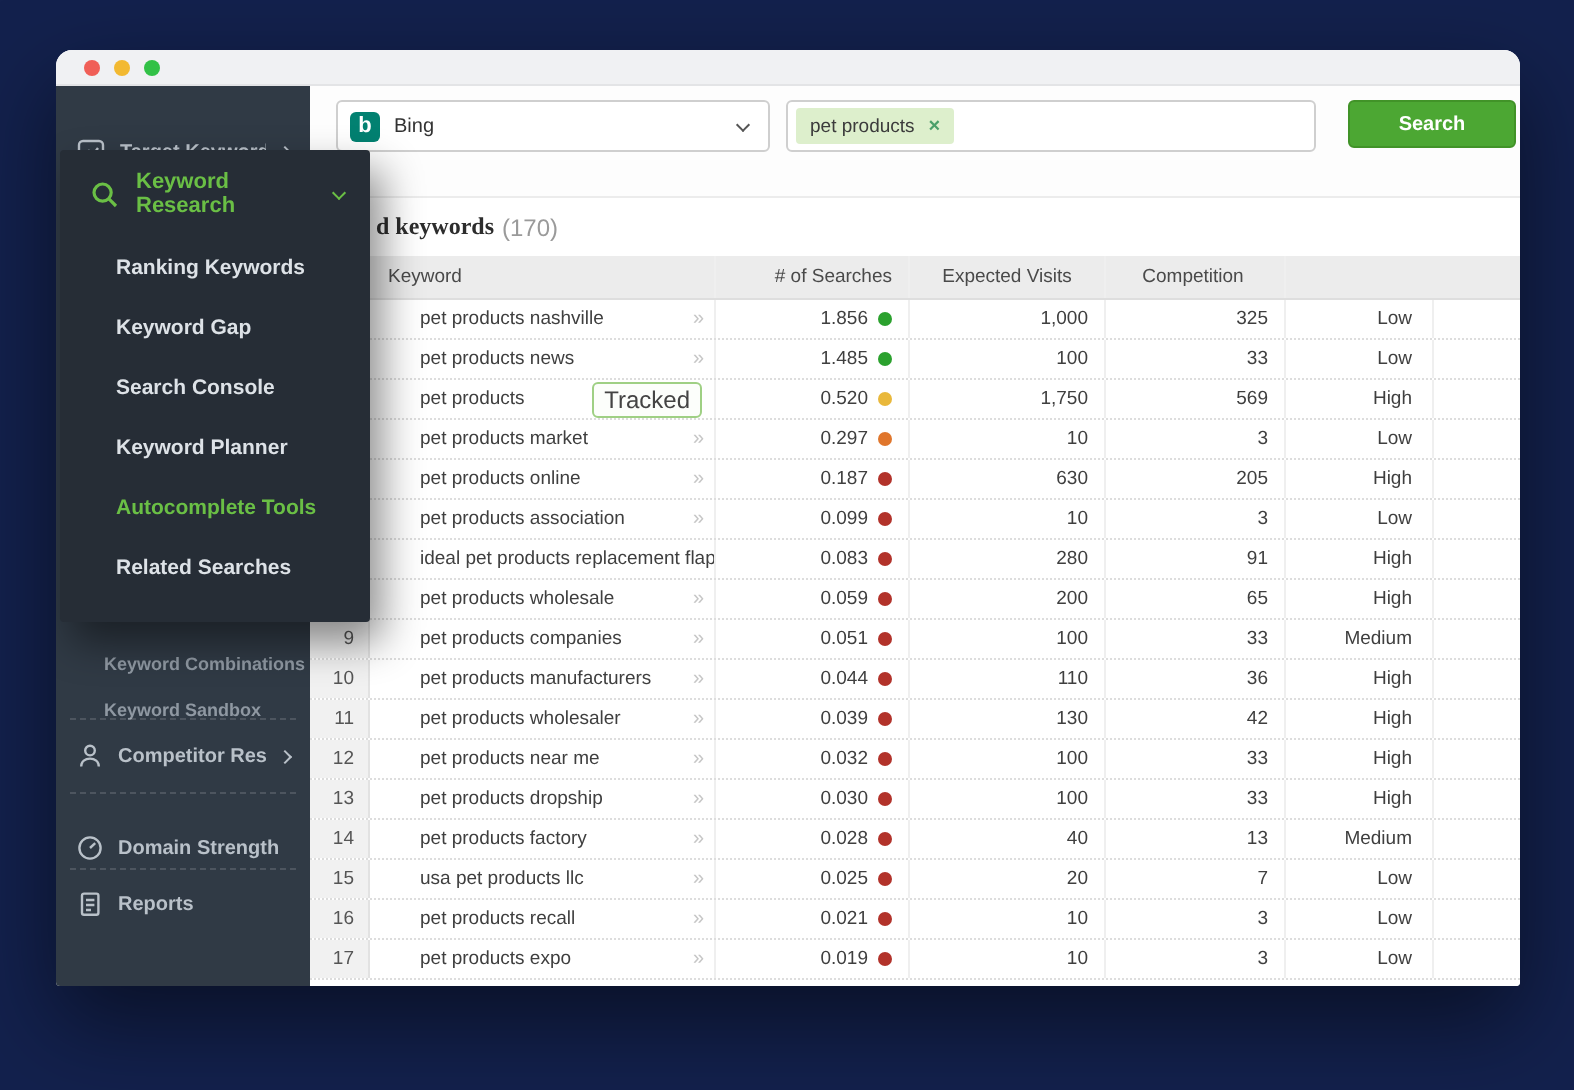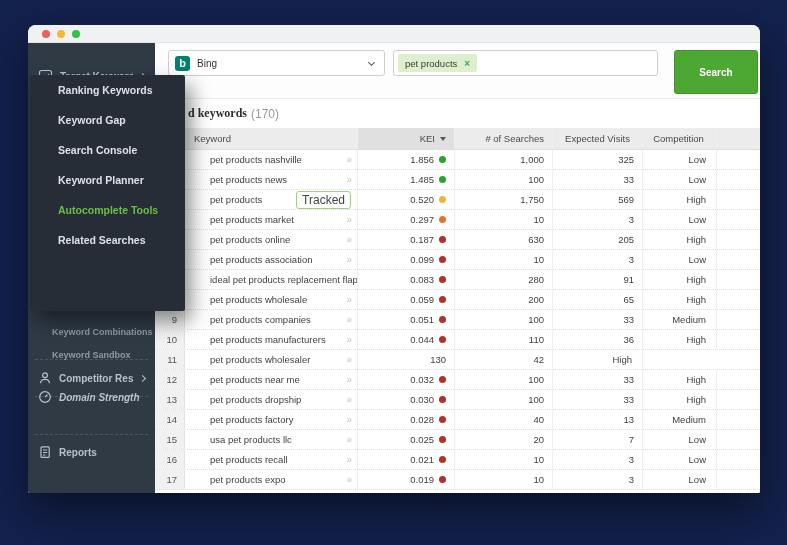--- a/index.html
+++ b/index.html
@@ -49,21 +49,21 @@
   .engine-select { width:217px; height:26px; background:#fff; border:1px solid #cfcfcf; border-radius:3px;
     display:flex; align-items:center; padding:0 10px 0 6px; gap:7px; font-size:10px; color:#333; }
   .engine-select .lbl { flex:1; }
   .bing-badge { width:15px; height:15px; background:#028171; border-radius:3px; color:#fff;
     font-size:11px; font-weight:bold; display:flex; align-items:center; justify-content:center; line-height:1; }
   .kw-input { width:265px; height:26px; background:#fff; border:1px solid #cfcfcf; border-radius:3px;
     display:flex; align-items:center; padding:0 4px; }
   .kw-tag { background:#ddefcc; border-radius:2px; height:18px; display:inline-flex; align-items:center;
     padding:0 7px; gap:7px; font-size:9.5px; color:#3c3c3c; }
   .kw-tag .x { color:#4aa06a; font-weight:bold; font-size:10px; cursor:pointer; }
-  .search-btn { width:84px; height:44px; background:#4ca733; border:1px solid #419328; border-radius:3px;
+  .search-btn { width:84px; height:24px; background:#4ca733; border:1px solid #419328; border-radius:3px;
     color:#fff; font-size:10px; font-weight:bold; font-family:"Liberation Sans",sans-serif; cursor:pointer;
     margin-left:8px;text-align:center; }
 
   .page-title { height:29px; display:flex; align-items:center; padding-left:33px; font-size:12px; color:#2d2d2d; }
   .page-title b { font-weight:bold;font-family:Liberation Serif, serif; }
   .page-title .count { color:#9a9a9a; margin-left:4px; font-weight:normal; }
 
   
   .table { flex:1; font-size:9.5px; color:#3f3f3f; }
   .trow { display:grid; grid-template-columns:30px 173px 97px 98px 90px 74px 1fr;
@@ -118,21 +118,21 @@
           <div class="side-item" style="top: 322px;">
             <span class="icn">
               <svg width="14" height="14" viewBox="0 0 14 14" fill="none" stroke="#b9c1c9" stroke-width="1.2">
                 <circle cx="7" cy="4.3" r="2.4"></circle>
                 <path d="M2.6 12.2c0-2.5 2-3.9 4.4-3.9s4.4 1.4 4.4 3.9"></path>
               </svg>
             </span>
             <span class="lbl">Competitor Research</span>
             <span class="chev right"></span>
           </div>
-          <div class="side-item" style="top: 341px; font-style: italic;">
+          <div class="side-item" style="top: 368px;">
             <span class="icn">
               <svg width="14" height="14" viewBox="0 0 14 14" fill="none" stroke="#b9c1c9" stroke-width="1.2">
                 <circle cx="7" cy="7" r="5.3"></circle>
                 <line x1="7" y1="7" x2="9.6" y2="4.6"></line>
               </svg>
             </span>
             <span class="lbl">Domain Strength</span>
           </div>
           <div class="side-item" style="top: 396px;">
             <span class="icn">
@@ -171,24 +171,20 @@
         <b>d keywords</b>
         <span class="count">(170)</span>
       </div>
 
       <div class="table">
         <div class="trow thead">
           <div class="cell c-num"></div>
           <div class="cell" style="padding-left:9px">
               <span>Keyword</span>
             </div>
-          <div class="cell c-kei">
-              <span>KEI</span>
-              <span class="sort-tri"></span>
-            </div>
           <div class="cell c-num2">
               <span># of Searches</span>
             </div>
           <div class="cell c-vis">
               <span>Expected Visits</span>
             </div>
           <div class="cell c-comp">
               <span>Competition</span>
             </div>
           <div class="cell c-empty"></div>
@@ -342,20 +338,24 @@
               <div class="cell c-num2">110</div>
               <div class="cell c-vis">36</div>
               <div class="cell c-comp">High</div>
               <div class="cell c-empty"></div>
             </div>
             <div class="trow">
               <div class="cell c-num">11</div>
               <div class="cell c-kw">
                 <span>pet products wholesaler</span>
                 <span class="move">»</span>
+              </div>
+              <div class="cell c-kei">
+                <span>0.039</span>
+                <span class="kei-dot" style="background: rgb(178, 50, 42);"></span>
               </div>
               <div class="cell c-num2">130</div>
               <div class="cell c-vis">42</div>
               <div class="cell c-comp">High</div>
               <div class="cell c-empty"></div>
             </div>
             <div class="trow">
               <div class="cell c-num">12</div>
               <div class="cell c-kw">
                 <span>pet products near me</span>
@@ -444,20 +444,30 @@
               <div class="cell c-vis">3</div>
               <div class="cell c-comp">Low</div>
               <div class="cell c-empty"></div>
             </div>
           </div>
       </div>
     </div>
   </div>
 
   <div class="flyout">
+    <div class="fly-header">
+      <span class="icn">
+        <svg width="15" height="15" viewBox="0 0 15 15" fill="none" stroke="#6abf45" stroke-width="1.6">
+          <circle cx="6.3" cy="6.3" r="4.3"></circle>
+          <line x1="9.6" y1="9.6" x2="13" y2="13"></line>
+        </svg>
+      </span>
+      <span class="lbl">Keyword Research</span>
+      <span class="chev down"></span>
+    </div>
     <div id="flyout-items">
         <div class="fly-item">Ranking Keywords</div>
         <div class="fly-item">Keyword Gap</div>
         <div class="fly-item">Search Console</div>
         <div class="fly-item">Keyword Planner</div>
         <div class="fly-item active">Autocomplete Tools</div>
         <div class="fly-item">Related Searches</div>
       </div>
   </div>
 

